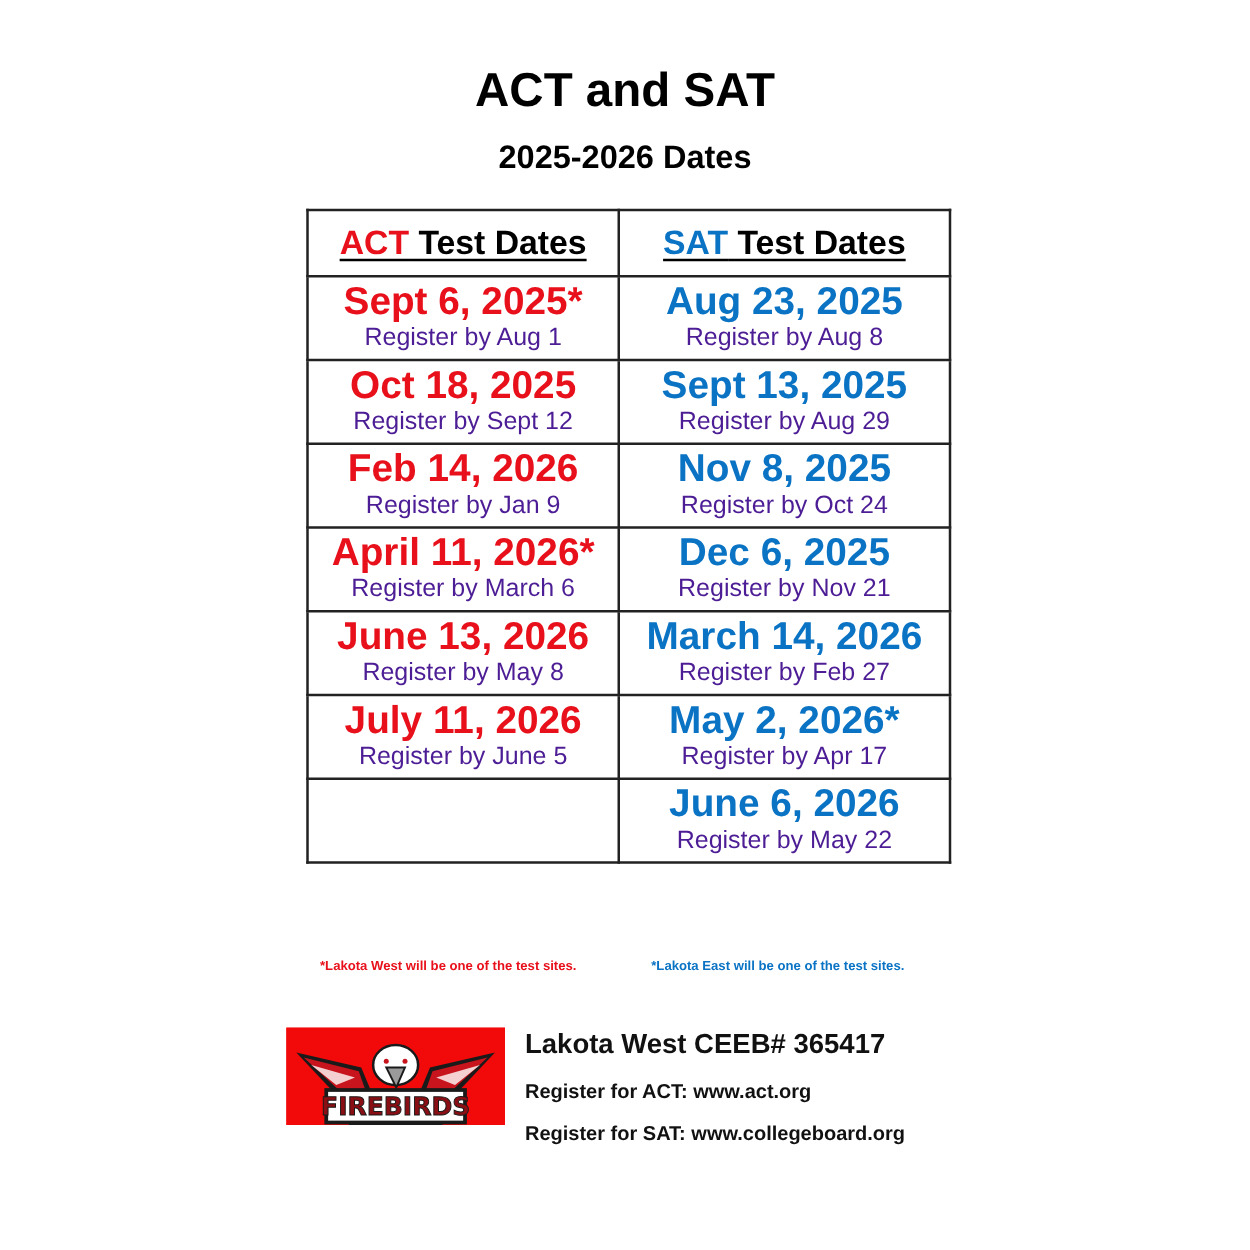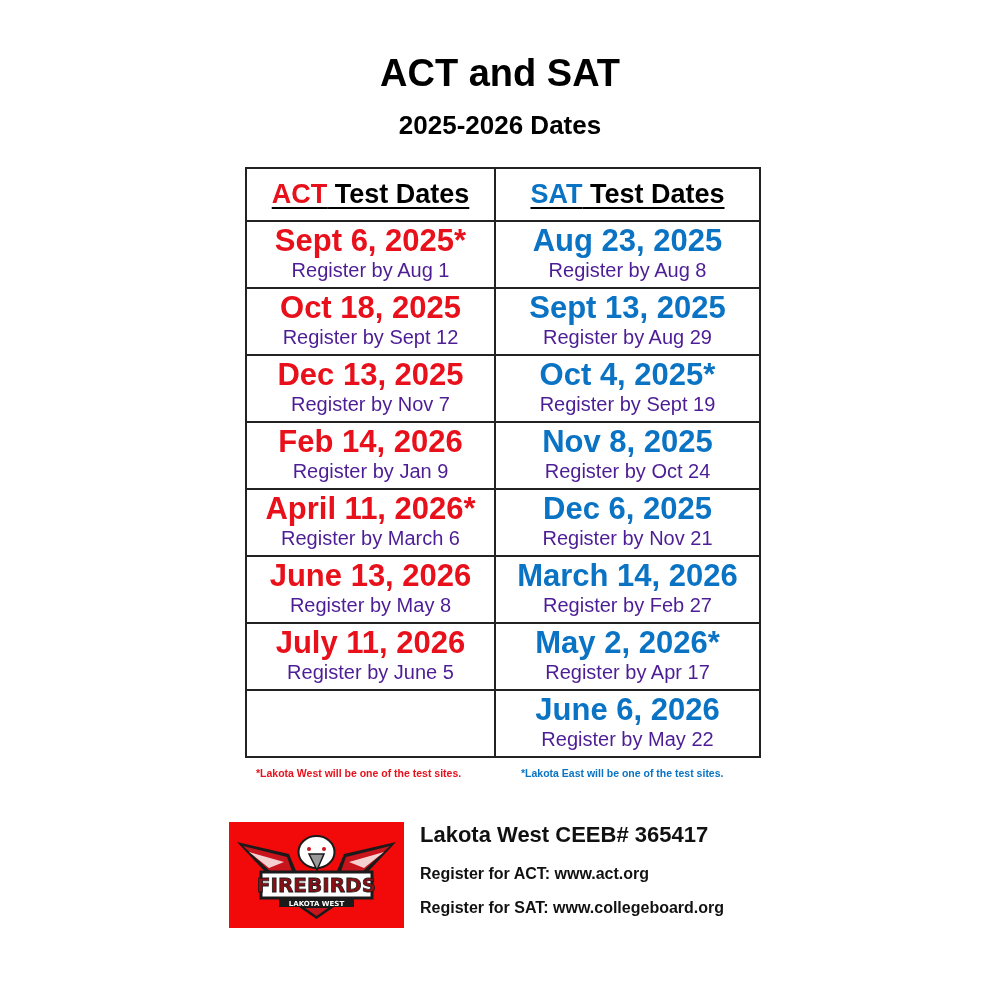--- a/index.html
+++ b/index.html
@@ -15,21 +15,21 @@
   table.dates th .hd { text-decoration: underline; text-decoration-thickness: 2px; text-underline-offset: 4px; }
   table.dates td { height: 65px; }
   .col-act { width: 247px; }
   .date { font-size: 31px; font-weight: bold; line-height: 30px; display: block; }
   .reg { font-size: 20px; line-height: 28px; display: block; color: #4c1d95; }
   .red { color: #e8101a; }
   .blue { color: #0a73c4; }
   .note { position: absolute; top: 767px; font-size: 10.5px; font-weight: bold; }
   .note-act { left: 256px; color: #e8101a; }
   .note-sat { left: 521px; color: #0a73c4; }
-  .logo { position: absolute; left: 229px; top: 822px; width: 175px; height: 106px; background: #f20a0a; overflow: hidden; }
+  .logo { position: absolute; left: 229px; top: 822px; width: 175px; height: 78px; background: #f20a0a; overflow: hidden; }
   .info { position: absolute; left: 420px; width: 340px; text-align: left; font-weight: bold; color: #111; }
   .i1 { top: 820px; font-size: 22px; line-height: 30px; }
   .i2 { top: 862px; font-size: 16px; line-height: 24px; }
   .i3 { top: 896px; font-size: 16px; line-height: 24px; }
 </style>
 </head>
 <body>
 
 <div class="title t1">ACT and SAT</div>
 <div class="title t2">2025-2026 Dates</div>
@@ -57,30 +57,20 @@
         </td>
     </tr>
     <tr>
       <td>
           <span class="date red">Oct 18, 2025</span>
           <span class="reg">Register by Sept 12</span>
         </td>
       <td>
           <span class="date blue">Sept 13, 2025</span>
           <span class="reg">Register by Aug 29</span>
-        </td>
-    </tr>
-    <tr>
-      <td>
-          <span class="date red">Dec 13, 2025</span>
-          <span class="reg">Register by Nov 7</span>
-        </td>
-      <td>
-          <span class="date blue">Oct 4, 2025*</span>
-          <span class="reg">Register by Sept 19</span>
         </td>
     </tr>
     <tr>
       <td>
           <span class="date red">Feb 14, 2026</span>
           <span class="reg">Register by Jan 9</span>
         </td>
       <td>
           <span class="date blue">Nov 8, 2025</span>
           <span class="reg">Register by Oct 24</span>

